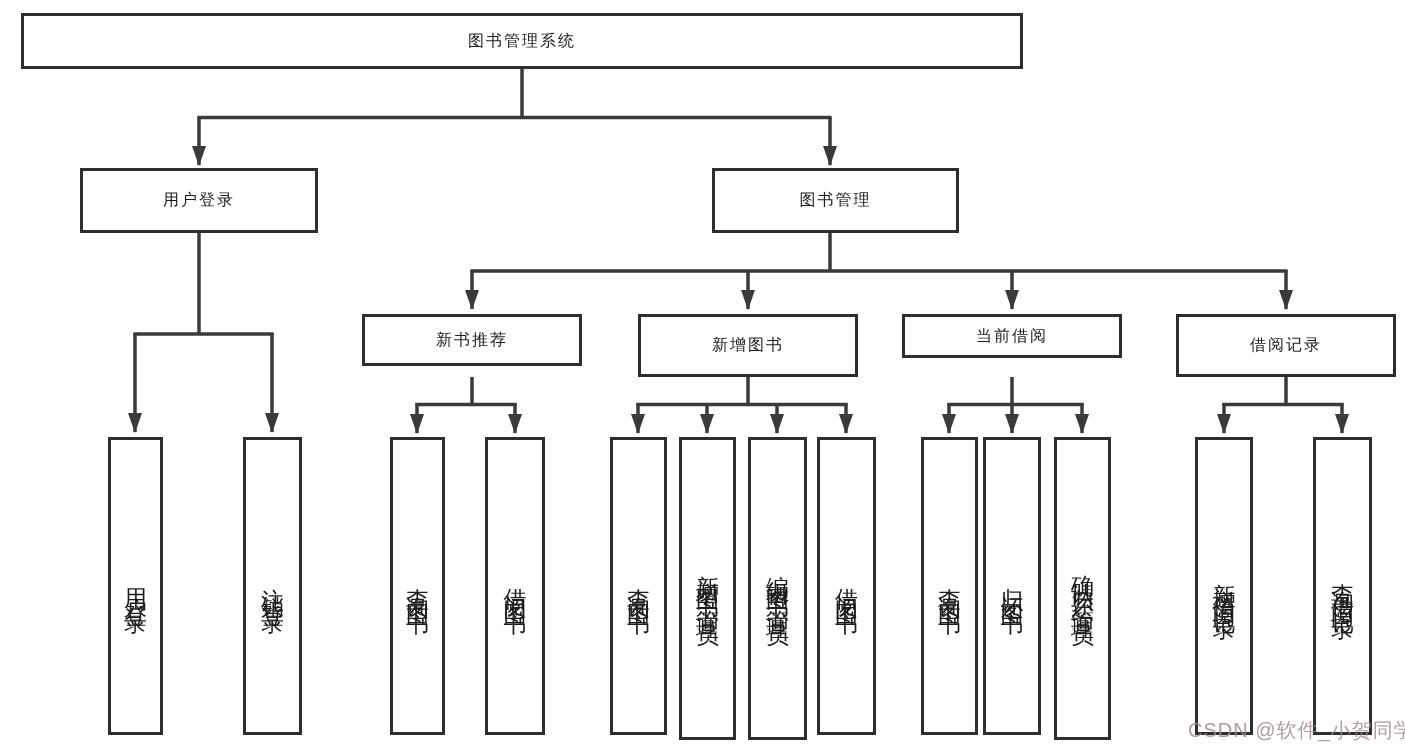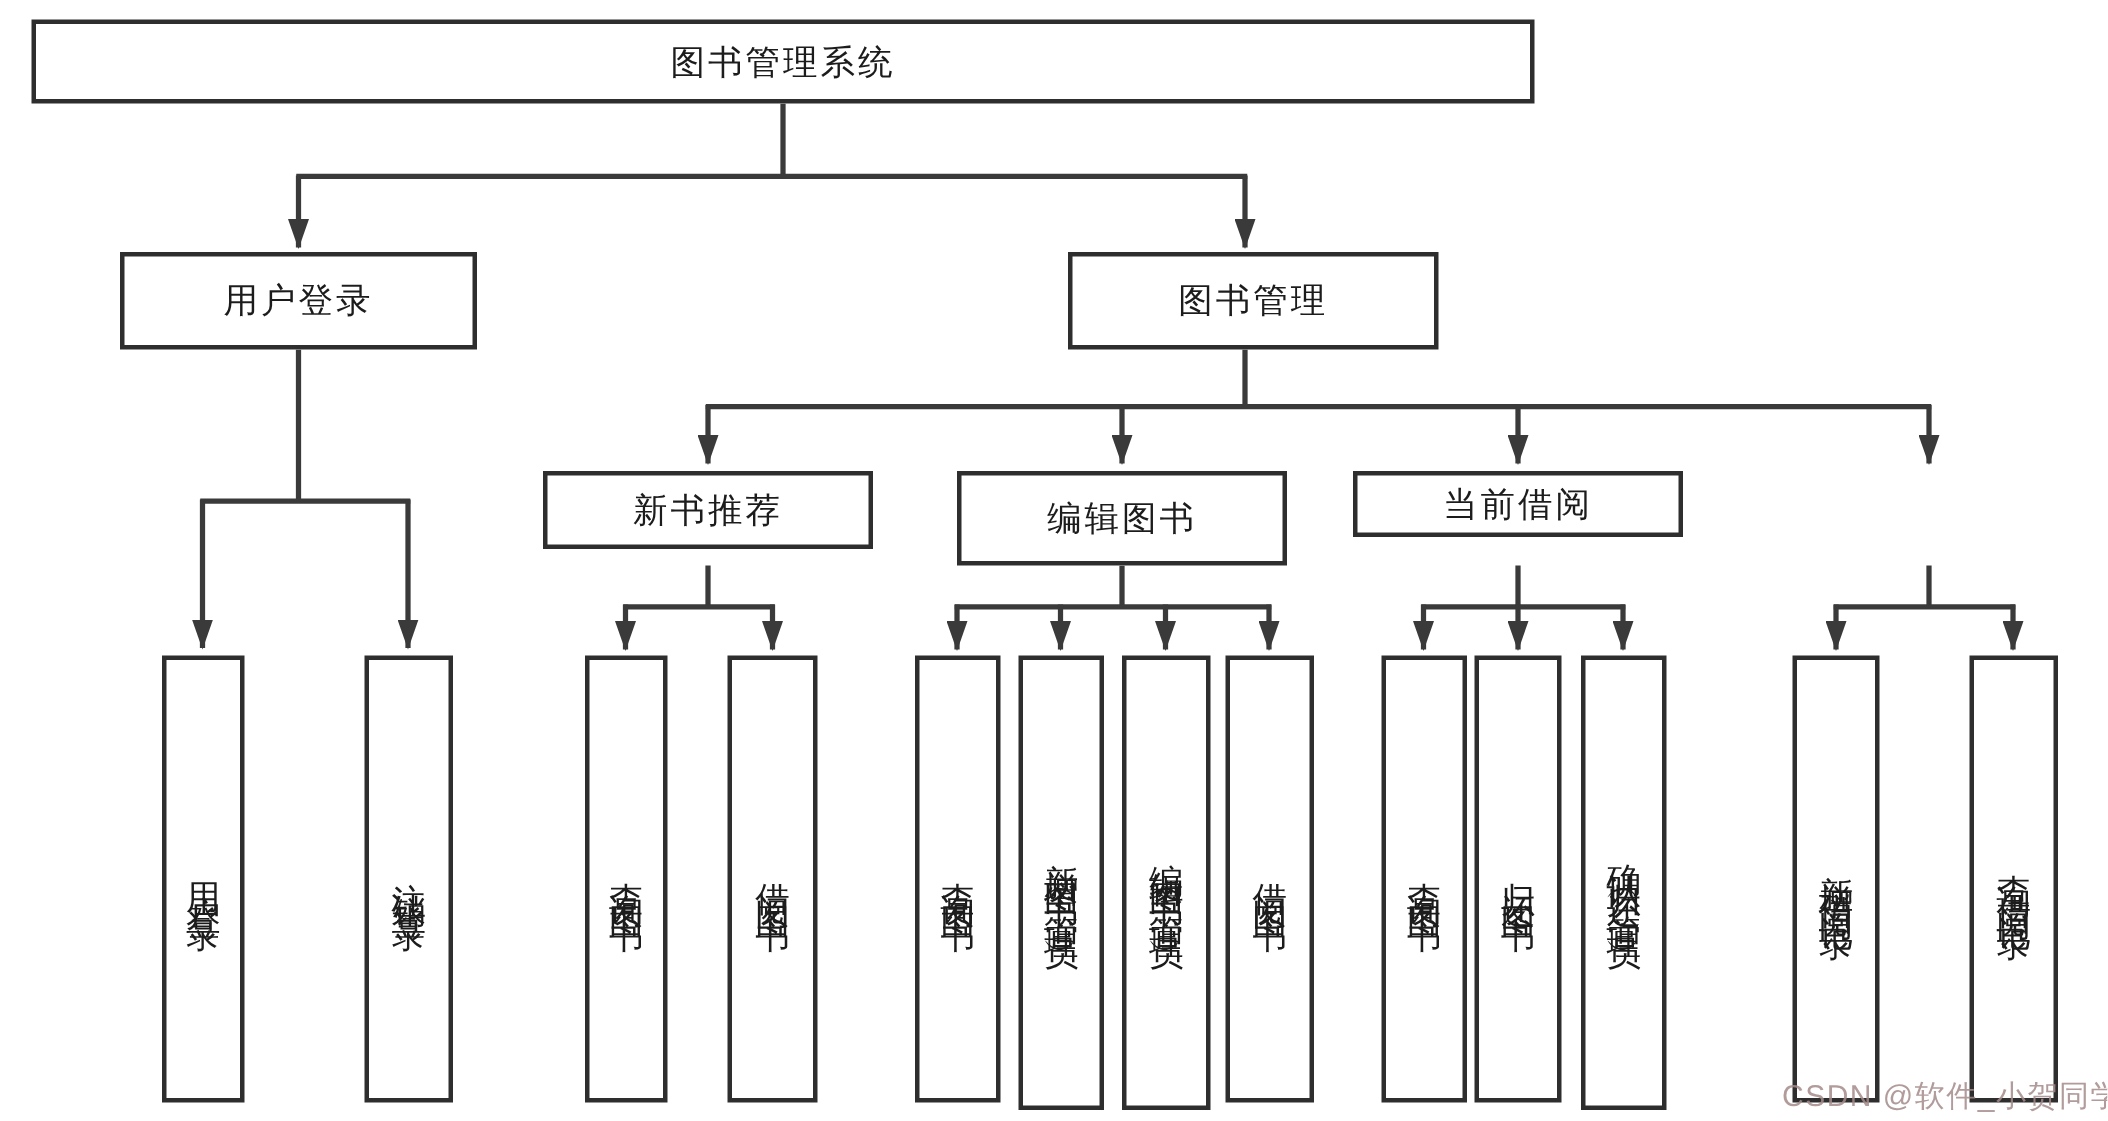--- a/index.html
+++ b/index.html
@@ -15,21 +15,21 @@
     position:absolute;
     box-sizing:border-box;
     background:#ffffff;
     border:3px solid #2e2e2e;
     display:flex;
     align-items:center;
     justify-content:center;
     color:#1c1c1c;
     z-index:1;
   }
-  .hnode { font-size:23px; letter-spacing:2px; }
+  .hnode { font-size:16px; letter-spacing:2px; }
   .leaf span {
     writing-mode:vertical-rl;
     text-orientation:mixed;
     font-size:23px;
     letter-spacing:8px;
     line-height:1;
     white-space:nowrap;
   }
   .leaf-long span { letter-spacing:7px; }
   #watermark {
@@ -96,22 +96,23 @@
       <path d="M1342,403 V433" marker-end="url(#arrow)"></path>
     </g>
   </svg>
 
   <div class="node hnode" style="left:21px; top:13px; width:1002px; height:56px;">图书管理系统</div>
 
   <div class="node hnode" style="left:80px; top:168px; width:238px; height:65px;">用户登录</div>
   <div class="node hnode" style="left:712px; top:168px; width:247px; height:65px;">图书管理</div>
 
   <div class="node hnode" style="left:362px; top:314px; width:220px; height:52px;">新书推荐</div>
-  <div class="node hnode" style="left:638px; top:314px; width:220px; height:63px;">编辑图书</div>
+  <div class="node hnode" style="left:638px; top:314px; width:220px; height:63px;">新增图书</div>
   <div class="node hnode" style="left:902px; top:314px; width:220px; height:44px;">当前借阅</div>
+  <div class="node hnode" style="left:1176px; top:314px; width:220px; height:63px;">借阅记录</div>
 
   <div class="node leaf" style="left:108px; top:437px; width:55px; height:298px;">
     <span>用户登录</span>
   </div>
   <div class="node leaf" style="left:243px; top:437px; width:59px; height:298px;">
     <span>注销登录</span>
   </div>
 
   <div class="node leaf" style="left:390px; top:437px; width:55px; height:298px;">
     <span>查询图书</span>

